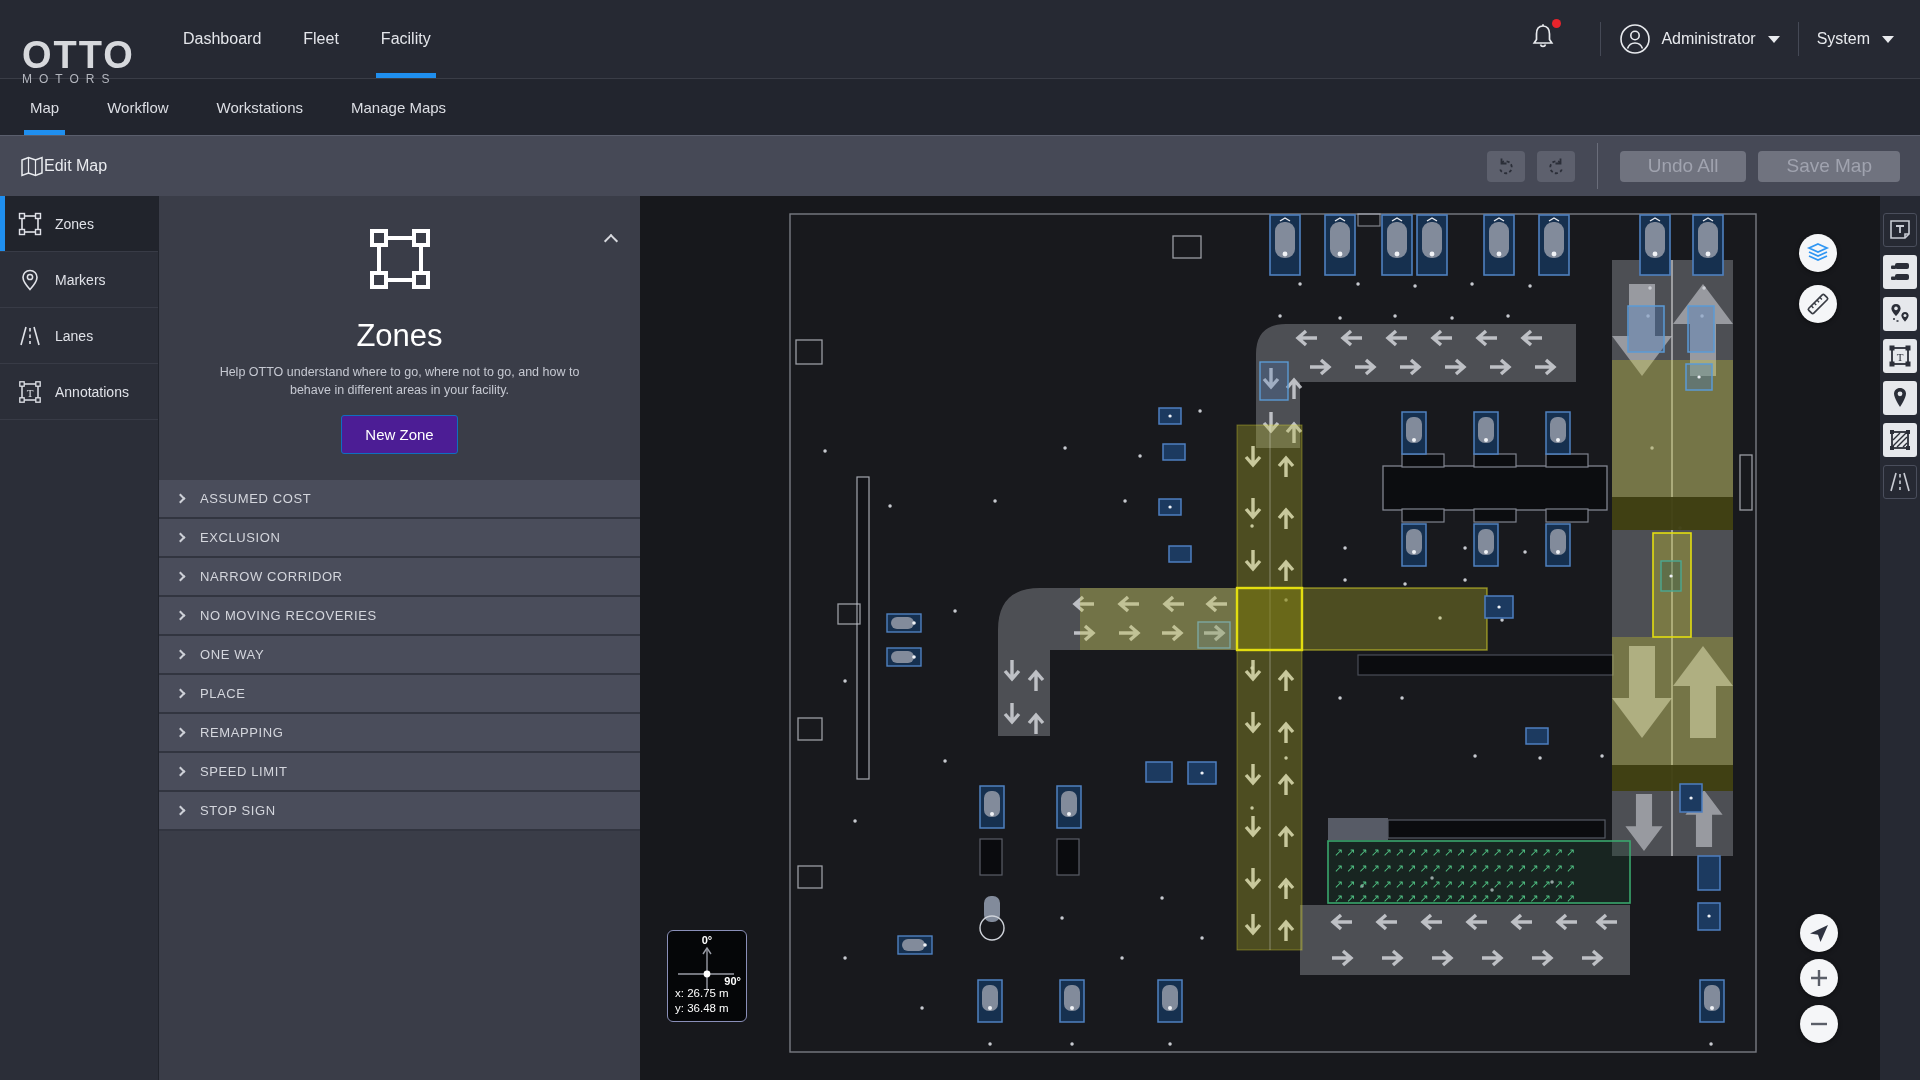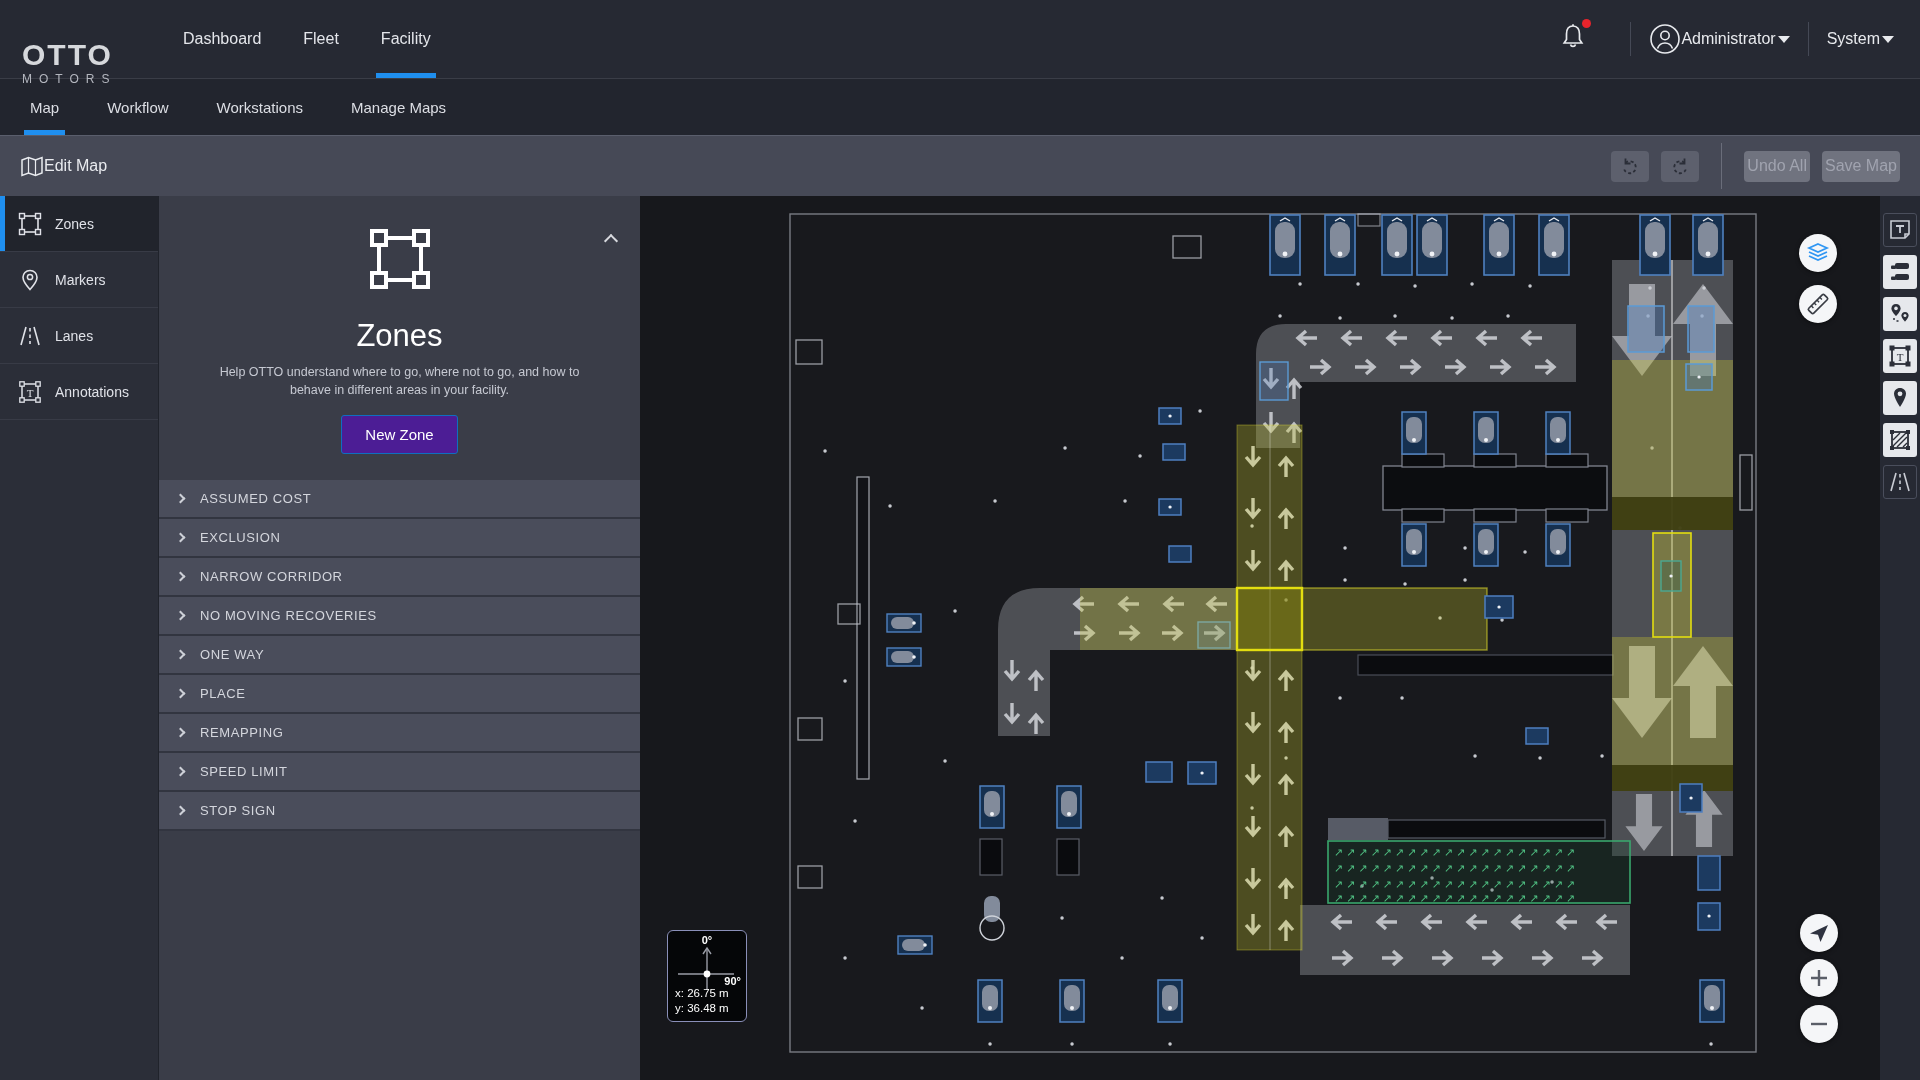--- a/index.html
+++ b/index.html
@@ -3,45 +3,45 @@
 <meta charset="utf-8">
 <style>
   * { margin:0; padding:0; box-sizing:border-box; }
   html,body { width:1920px; height:1080px; overflow:hidden; background:#17181c;
     font-family:"Liberation Sans", sans-serif; -webkit-font-smoothing:antialiased; }
   .app { width:1920px; height:1080px; display:flex; flex-direction:column; }
 
   
   .topbar { height:78px; background:#262933; display:flex; align-items:center; position:relative; flex:0 0 auto; }
   .logo { margin-left:22px; width:110px; color:#d6d8dc; cursor:pointer; }
-  .logo-main { font-size:30px; font-weight:600; letter-spacing:2px; line-height:30px;margin-top:48px; }
+  .logo-main { font-size:38px; font-weight:600; letter-spacing:2px; line-height:30px;margin-top:48px; }
   .logo-sub { font-size:12px; letter-spacing:7px; color:#b4b7bf; margin-top:2px; }
   .main-nav { display:flex; height:100%; margin-left:30px; }
   .main-nav-item { position:relative; display:flex; align-items:center; padding:0 21px; font-size:16px;
     color:#e4e6eb; text-decoration:none; cursor:pointer; }
   .main-nav-item.active::after { content:""; position:absolute; left:16px; right:16px; bottom:0; height:5px; background:#1f8fef; }
   .topbar-right { position:absolute; right:0; top:0; height:100%; display:flex; align-items:center; padding-right:26px; }
   .bell-wrap { position:relative; margin-right:26px; cursor:pointer; }
   .bell-dot { position:absolute; top:-4px; right:-5px; width:9px; height:9px; border-radius:50%; background:#e8242c; }
   .tb-divider { width:1px; height:34px; background:#454956; margin:0 18px; }
-  .user-wrap, .system-wrap { display:flex; align-items:center; color:#e8eaee; font-size:16px; cursor:pointer; }
+  .user-wrap, .system-wrap { display:flex; align-items:center; gap:10px; color:#e8eaee; font-size:16px; cursor:pointer; }
   .caret-down { width:0; height:0; border-left:6px solid transparent; border-right:6px solid transparent; border-top:7px solid #e8eaee; margin-left:2px; }
 
   
   .subnav { height:57px; background:#22252e; border-top:1px solid #3a3d47; display:flex; padding-left:6px; flex:0 0 auto; }
   .subnav-item { position:relative; display:flex; align-items:center; padding:0 24px; font-size:15px; color:#dcdee4; cursor:pointer; }
   .subnav-item.active::after { content:""; position:absolute; left:18px; right:18px; bottom:0; height:5px; background:#1f8fef; }
 
   
   .editbar { height:61px; background:#45485500; background:#464956; border-top:1px solid #5a5e6c; display:flex; align-items:center; flex:0 0 auto; }
   .editbar-title { display:flex; align-items:center; margin-left:20px; color:#e9ebef; font-size:16px; }
   .editbar-right { margin-left:auto; display:flex; align-items:center; padding-right:20px; }
   .icon-btn { width:38px; height:31px; border-radius:4px; background:#5d606d; border:none; display:flex; align-items:center; justify-content:center; cursor:pointer; margin-left:12px; }
   .eb-divider { width:1px; height:46px; background:#6a6d7a; margin:0 10px 0 22px; }
-  .flat-btn { height:31px; padding:0 3px; margin-left:12px; border:none; border-radius:4px; background:#70737f; color:#a0a3af; font-size:16px; font-family:inherit; cursor:default; }
+  .flat-btn { height:31px; padding:0 28px; margin-left:12px; border:none; border-radius:4px; background:#70737f; color:#a0a3af; font-size:19px; font-family:inherit; cursor:default; }
 
   
   .content { flex:1; display:flex; min-height:0; }
 
   
   .rail-left { width:159px; background:#2b2e38; flex:0 0 auto; border-right:1px solid #20232b; }
   .rail-item { height:56px; display:flex; align-items:center; gap:13px; padding-left:18px; border-bottom:1px solid #383b46; color:#e0e2e8; font-size:14px; cursor:pointer; position:relative; }
   .rail-item.active { background:#21242c; }
   .rail-item.active::before { content:""; position:absolute; left:0; top:0; bottom:0; width:5px; background:#1f8fef; }
 

